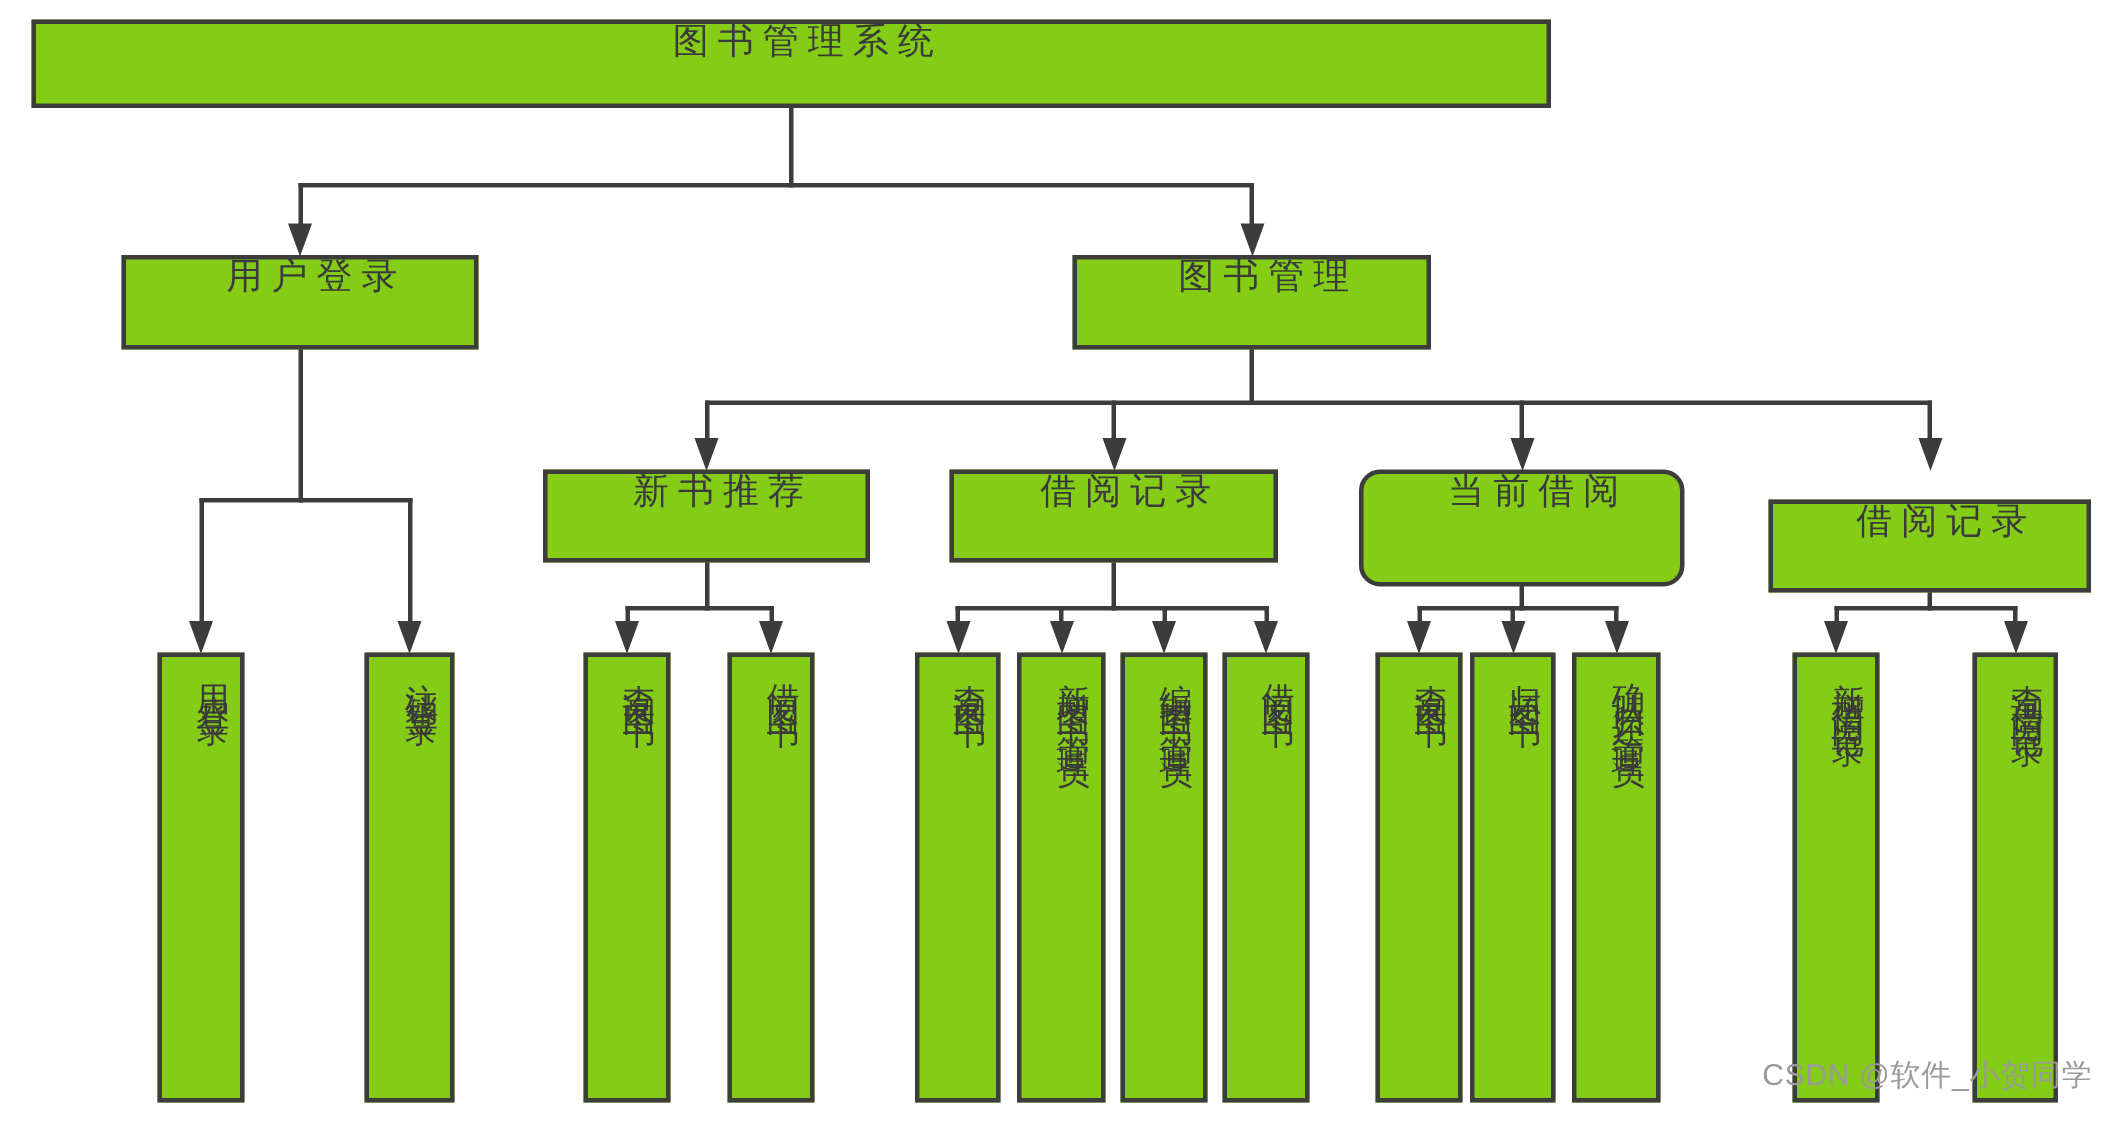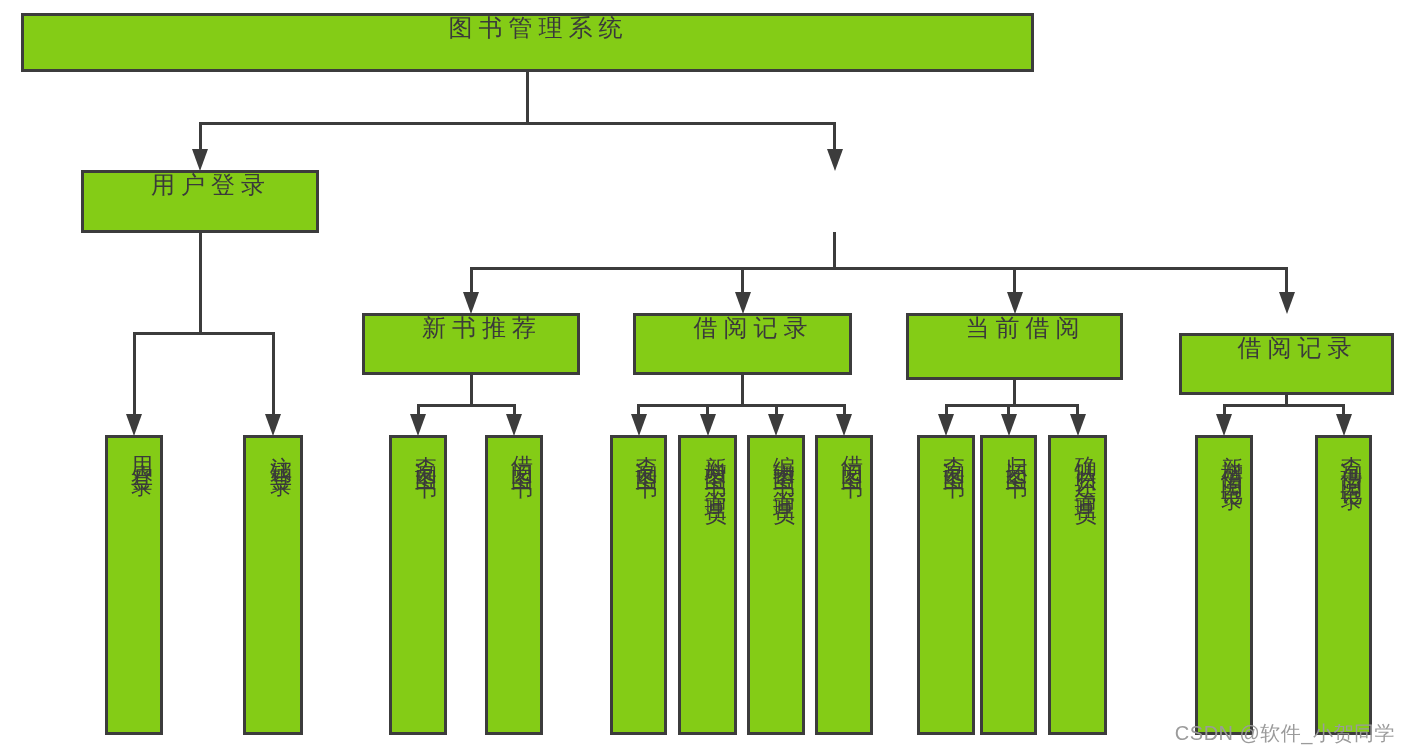--- a/index.html
+++ b/index.html
@@ -52,21 +52,21 @@
     width: 0;
     height: 0;
     border-left: 8px solid transparent;
     border-right: 8px solid transparent;
     border-top: 22px solid var(--line, #3c3c3c);
     z-index: 1;
   }
   .watermark {
     position: absolute;
     right: 10px;
-    bottom: 0;
+    bottom: 17px;
     font-size: 20px;
     color: var(--wm, #9b9b9b);
     letter-spacing: 0.5px;
     z-index: 10;
     white-space: nowrap;
   }
 </style>
 </head>
 <body>
 
@@ -89,20 +89,23 @@
     <div class="node vert" style="left: 105px; top: 435px; width: 58px; height: 300px;">
       <span class="label">用户登录</span>
     </div>
     <div class="line" style="left: 271.5px; top: 332px; width: 3px; height: 83px;"></div>
     <div class="arrow" style="left: 265px; top: 414px;"></div>
     <div class="node vert" style="left: 243px; top: 435px; width: 60px; height: 300px;">
       <span class="label">注销登录</span>
     </div>
     <div class="line" style="left: 833px; top: 122px; width: 3px; height: 28px;"></div>
     <div class="arrow" style="left: 826.5px; top: 149px;"></div>
+    <div class="node" style="left: 715px; top: 170px; width: 239px; height: 63px;">
+      <span class="label">图书管理</span>
+    </div>
     <div class="line" style="left: 833px; top: 232px; width: 3px; height: 38px;"></div>
     <div class="line" style="left: 469.5px; top: 267px; width: 818.5px; height: 3px;"></div>
     <div class="line" style="left: 469.5px; top: 267px; width: 3px; height: 26px;"></div>
     <div class="arrow" style="left: 463px; top: 292px;"></div>
     <div class="node" style="left: 362px; top: 313px; width: 218px; height: 62px;">
       <span class="label">新书推荐</span>
     </div>
     <div class="line" style="left: 469.5px; top: 374px; width: 3px; height: 33px;"></div>
     <div class="line" style="left: 416.5px; top: 404px; width: 99px; height: 3px;"></div>
     <div class="line" style="left: 416.5px; top: 404px; width: 3px; height: 11px;"></div>
@@ -137,21 +140,21 @@
     <div class="node vert" style="left: 747px; top: 435px; width: 58px; height: 300px;">
       <span class="label">编辑图书（管理员）</span>
     </div>
     <div class="line" style="left: 842.5px; top: 404px; width: 3px; height: 11px;"></div>
     <div class="arrow" style="left: 836px; top: 414px;"></div>
     <div class="node vert" style="left: 815px; top: 435px; width: 58px; height: 300px;">
       <span class="label">借阅图书</span>
     </div>
     <div class="line" style="left: 1013px; top: 267px; width: 3px; height: 26px;"></div>
     <div class="arrow" style="left: 1006.5px; top: 292px;"></div>
-    <div class="node" style="left: 906px; top: 313px; width: 217px; height: 67px;">
+    <div class="node" style="left: 906px; top: 313px; width: 217px; height: 78px; border-radius: 14px;">
       <span class="label">当前借阅</span>
     </div>
     <div class="line" style="left: 1013px; top: 374px; width: 3px; height: 33px;"></div>
     <div class="line" style="left: 944.5px; top: 404px; width: 134.5px; height: 3px;"></div>
     <div class="line" style="left: 944.5px; top: 404px; width: 3px; height: 11px;"></div>
     <div class="arrow" style="left: 938px; top: 414px;"></div>
     <div class="node vert" style="left: 917px; top: 435px; width: 58px; height: 300px;">
       <span class="label">查询图书</span>
     </div>
     <div class="line" style="left: 1007px; top: 404px; width: 3px; height: 11px;"></div>

